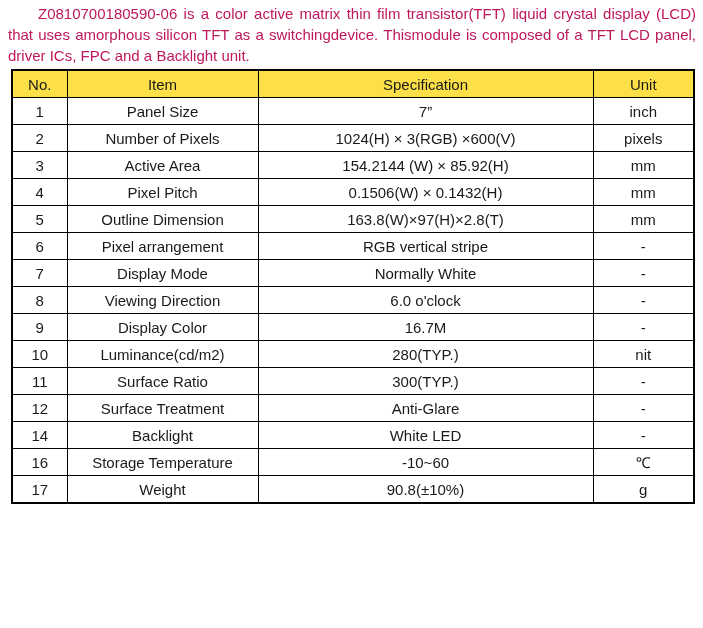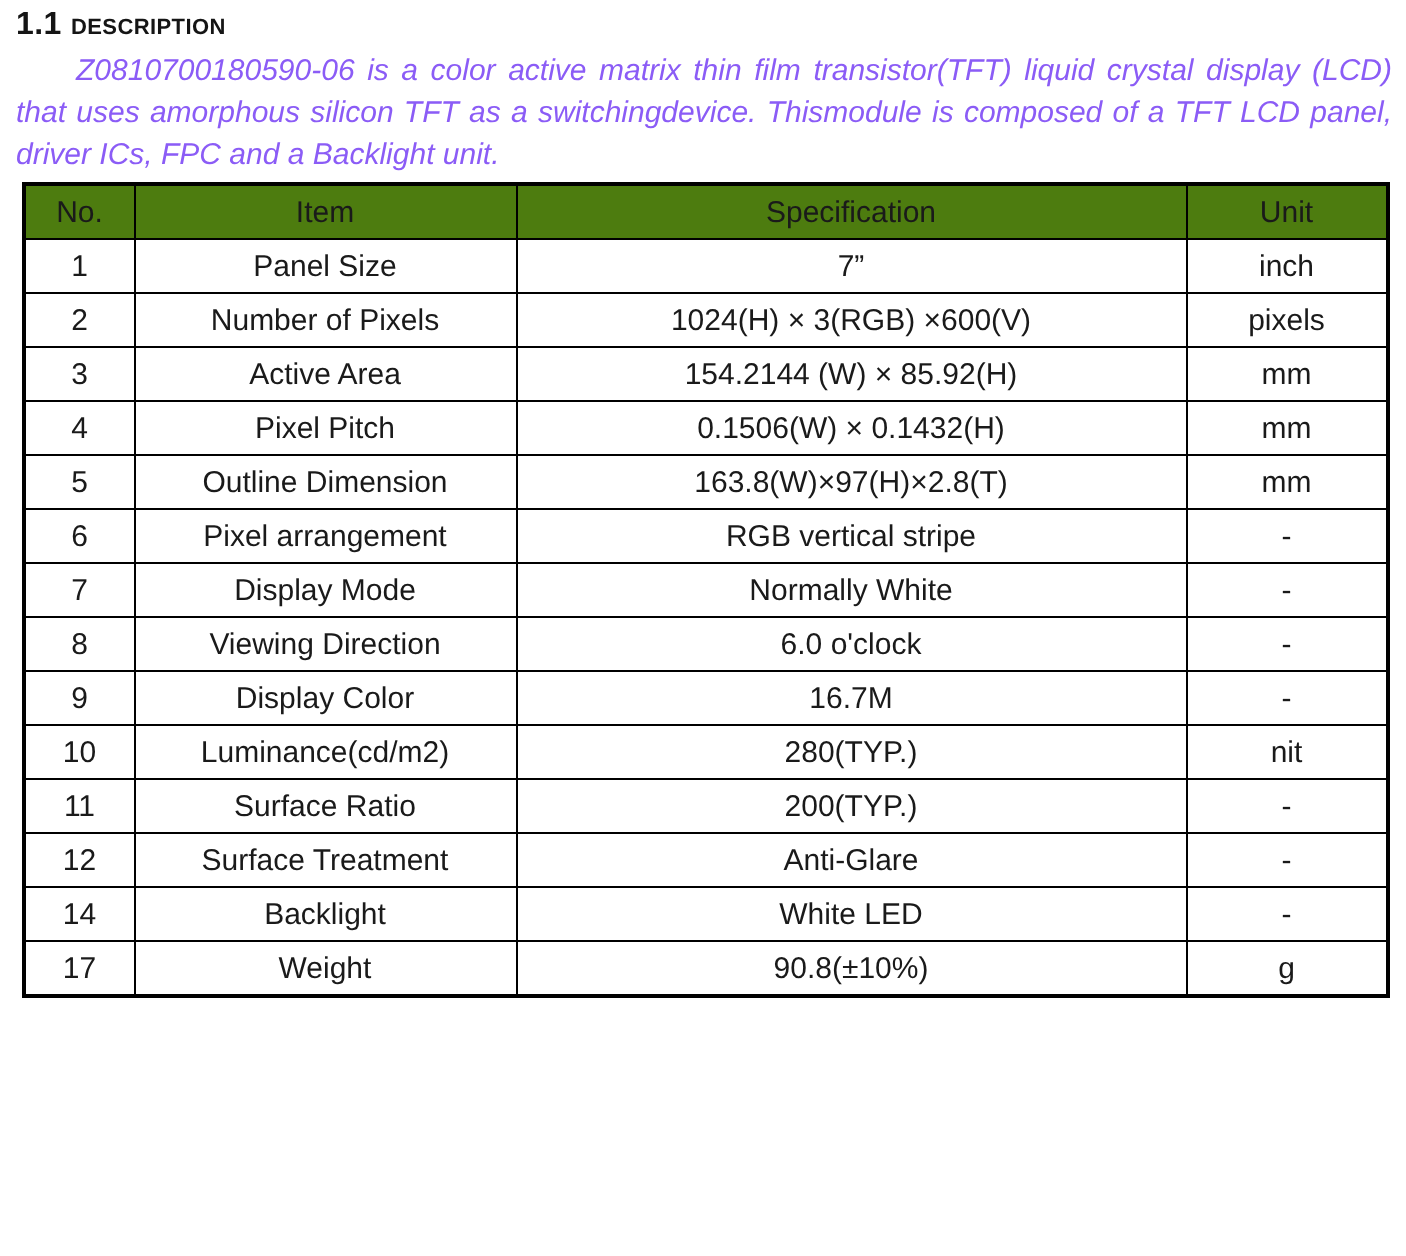--- a/index.html
+++ b/index.html
@@ -31,22 +31,21 @@
   }
   #heading-1 {
     padding-top: 4px;
   }
   .desc-paragraph {
     margin: 3px 0 0 0;
     font-size: 15px;
     line-height: 21px;
     text-align: justify;
     text-indent: 30px;
-    color: #8b5cf6;
-    font-style: italic;
+    color: #be185d;
   }
   #heading-2 {
     margin-top: 37px;
   }
   table.features {
     margin: 3px 0 0 3px;
     border-collapse: collapse;
     table-layout: fixed;
     width: 682px;
     border: 2px solid #000000;
@@ -57,33 +56,32 @@
     height: 26px;
     padding: 0 2px;
     text-align: center;
     vertical-align: middle;
     font-size: 15px;
     font-weight: normal;
     overflow: hidden;
     white-space: nowrap;
   }
   table.features thead th {
-    background: #4d7c0f;
+    background: #fde047;
   }
   col.c-no   { width: 55px; }
   col.c-item { width: 191px; }
   col.c-spec { width: 335px; }
   col.c-unit { width: 101px; }
 </style>
 </head>
 <body>
 
 <div class="page">
 
-  <h1 class="section-heading" id="heading-1"><span>1.1</span> <span class="sc">Description</span></h1>
 
   <p class="desc-paragraph">Z0810700180590-06 is a color active matrix thin film transistor(TFT) liquid crystal display (LCD) that uses amorphous silicon TFT as a switchingdevice. Thismodule is composed of a TFT LCD panel, driver ICs, FPC and a Backlight unit.</p>
 
 
   <table class="features">
     <colgroup>
       <col class="c-no">
         <col class="c-item">
         <col class="c-spec">
         <col class="c-unit">
@@ -153,36 +151,42 @@
       </tr>
       <tr>
         <td>10</td>
         <td>Luminance(cd/m2)</td>
         <td>280(TYP.)</td>
         <td>nit</td>
       </tr>
       <tr>
         <td>11</td>
         <td>Surface  Ratio</td>
-        <td>200(TYP.)</td>
+        <td>300(TYP.)</td>
         <td>-</td>
       </tr>
       <tr>
         <td>12</td>
         <td>Surface Treatment</td>
         <td>Anti-Glare</td>
         <td>-</td>
       </tr>
       <tr>
         <td>14</td>
         <td>Backlight</td>
         <td>White LED</td>
         <td>-</td>
       </tr>
       <tr>
+        <td>16</td>
+        <td>Storage Temperature</td>
+        <td>-10~60</td>
+        <td>℃</td>
+      </tr>
+      <tr>
         <td>17</td>
         <td>Weight</td>
         <td>90.8(±10%)</td>
         <td>g</td>
       </tr>
     </tbody>
   </table>
 
 </div>
 

